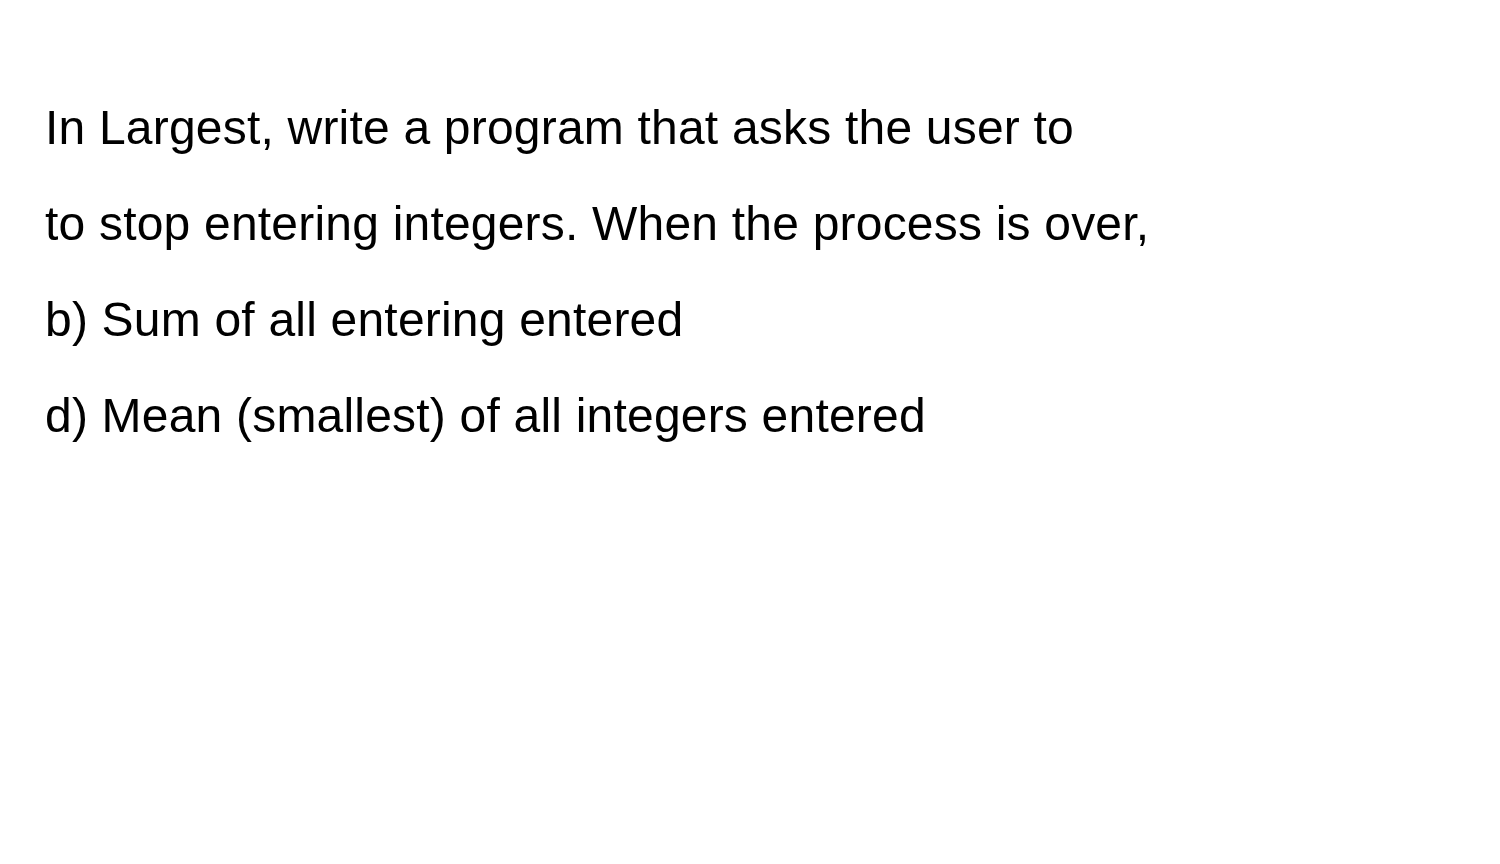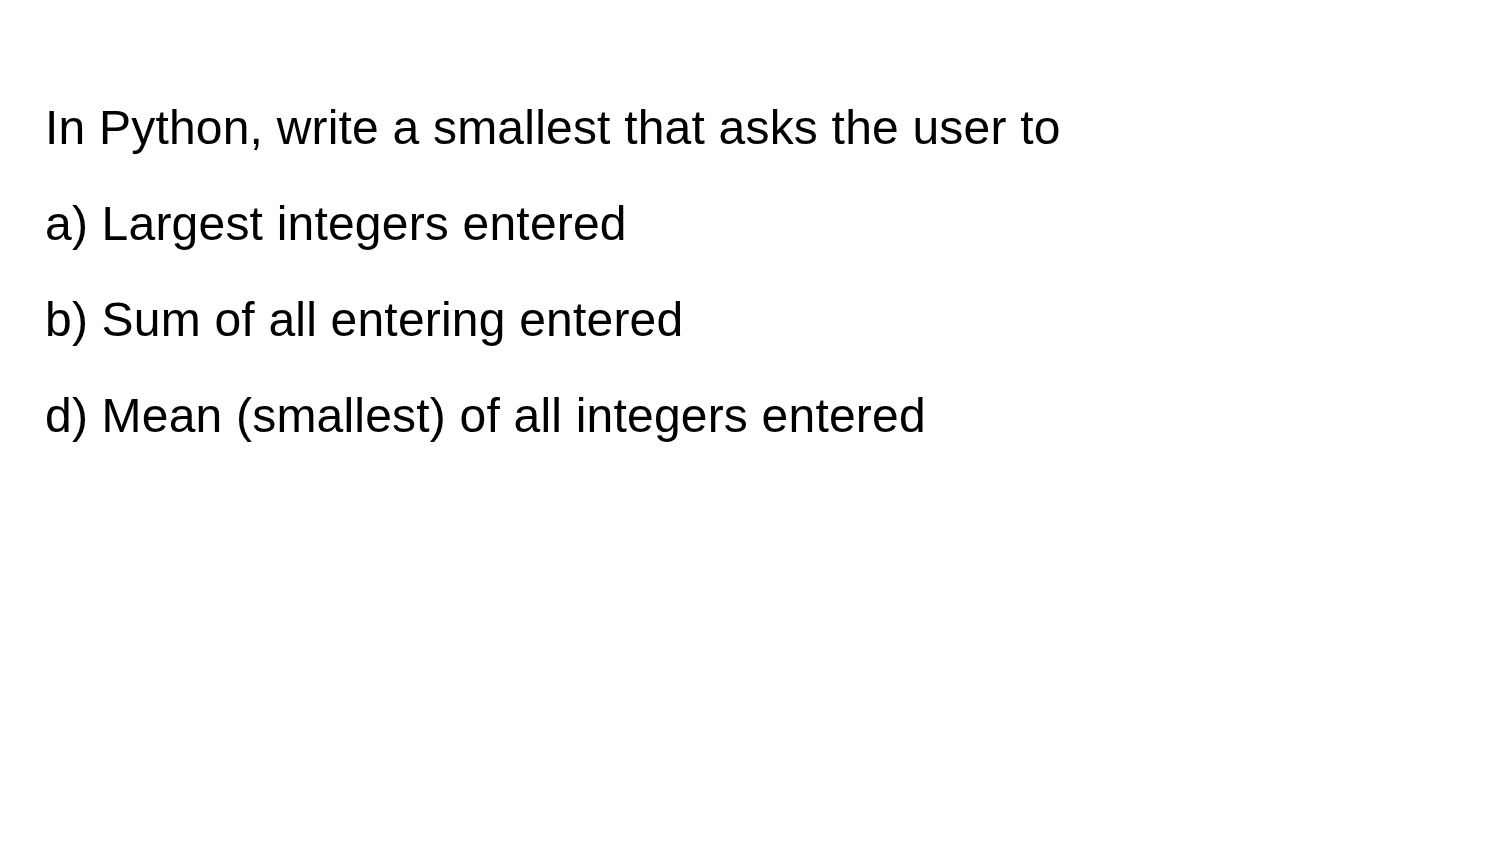--- a/index.html
+++ b/index.html
@@ -27,20 +27,20 @@
     }
     .list-item {
       margin-bottom: 0;
     }
   </style>
 </head>
 <body>
 
 <div class="content">
   <div class="paragraph">
-    <div>In Python, write a smallest that asks the user to</div>
+    <div>In Largest, write a program that asks the user to</div>
+    <div>to stop entering integers. When the process is over,</div>
   </div>
   <div>
-    <div class="list-item">a) Largest integers entered</div>
     <div class="list-item">b) Sum of all entering entered</div>
     <div class="list-item">d) Mean (smallest) of all integers entered</div>
   </div>
 </div>
 
 </body></html>

